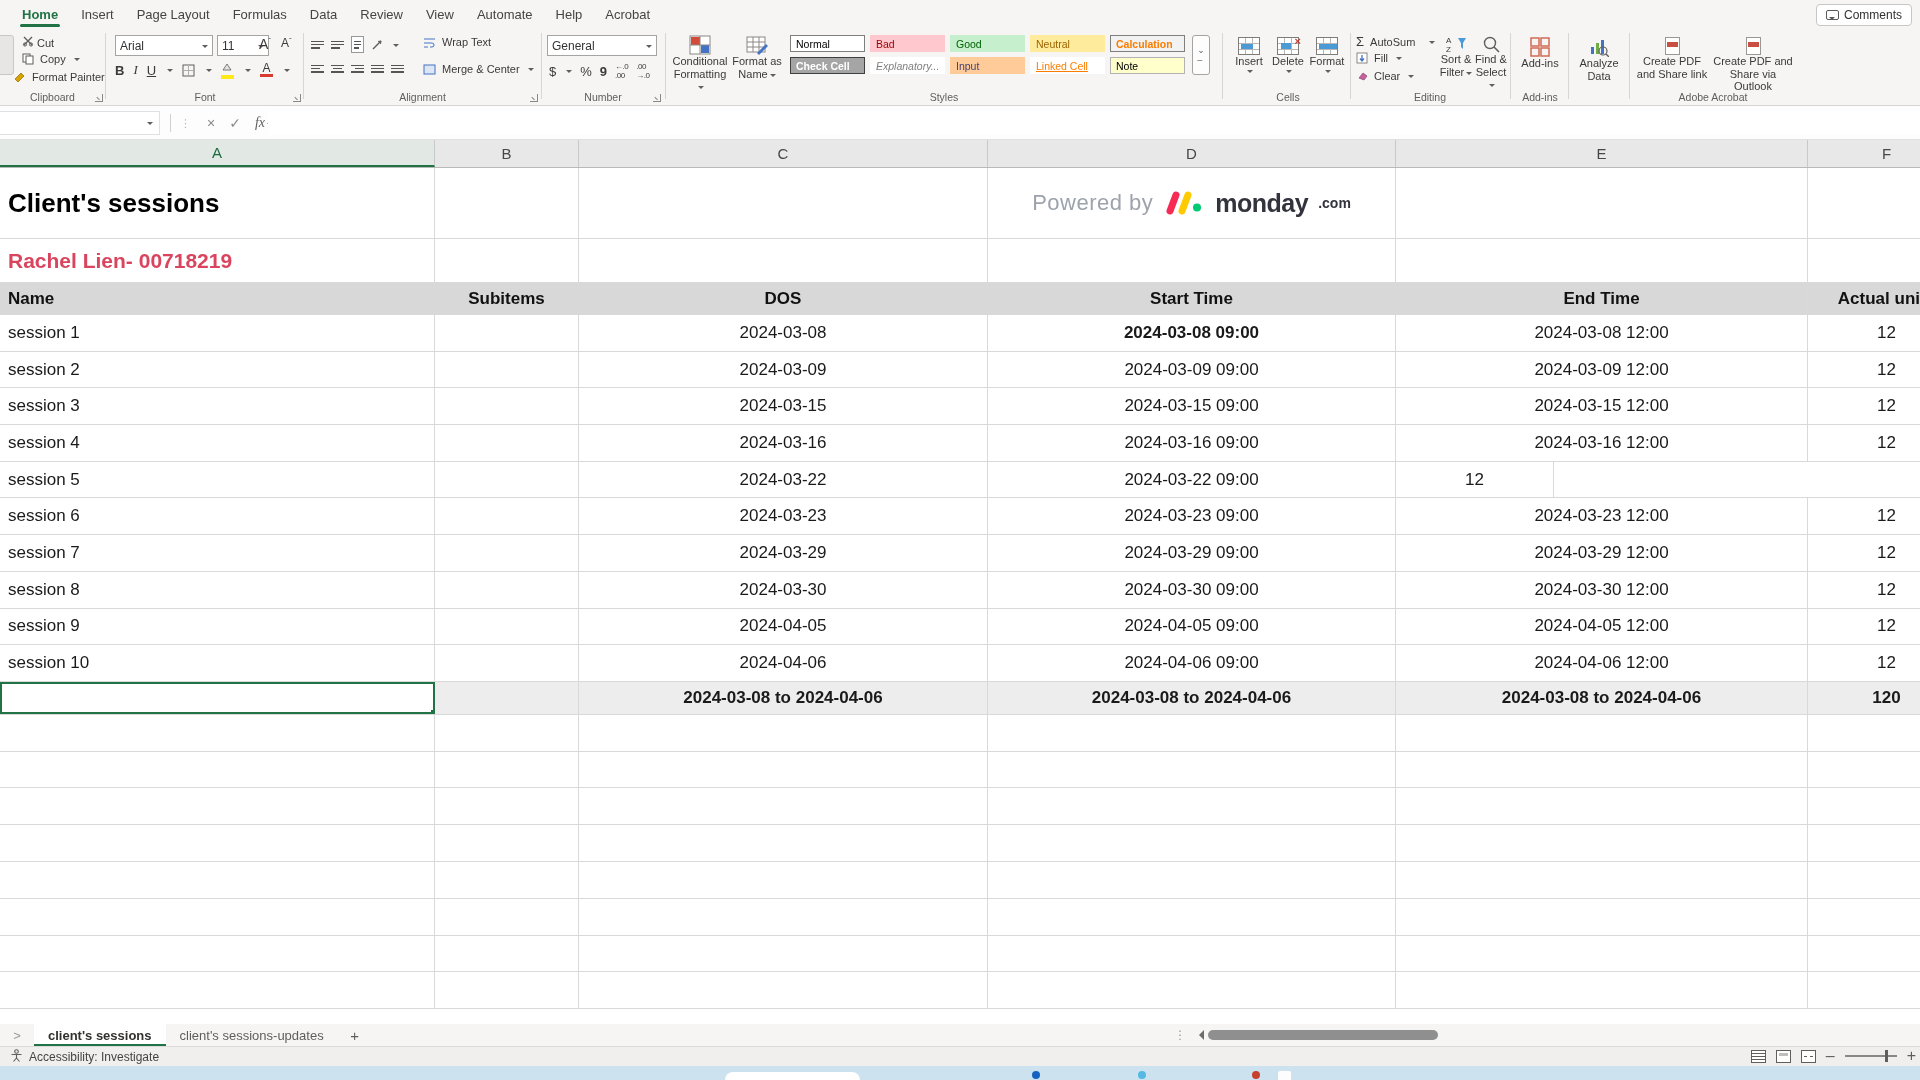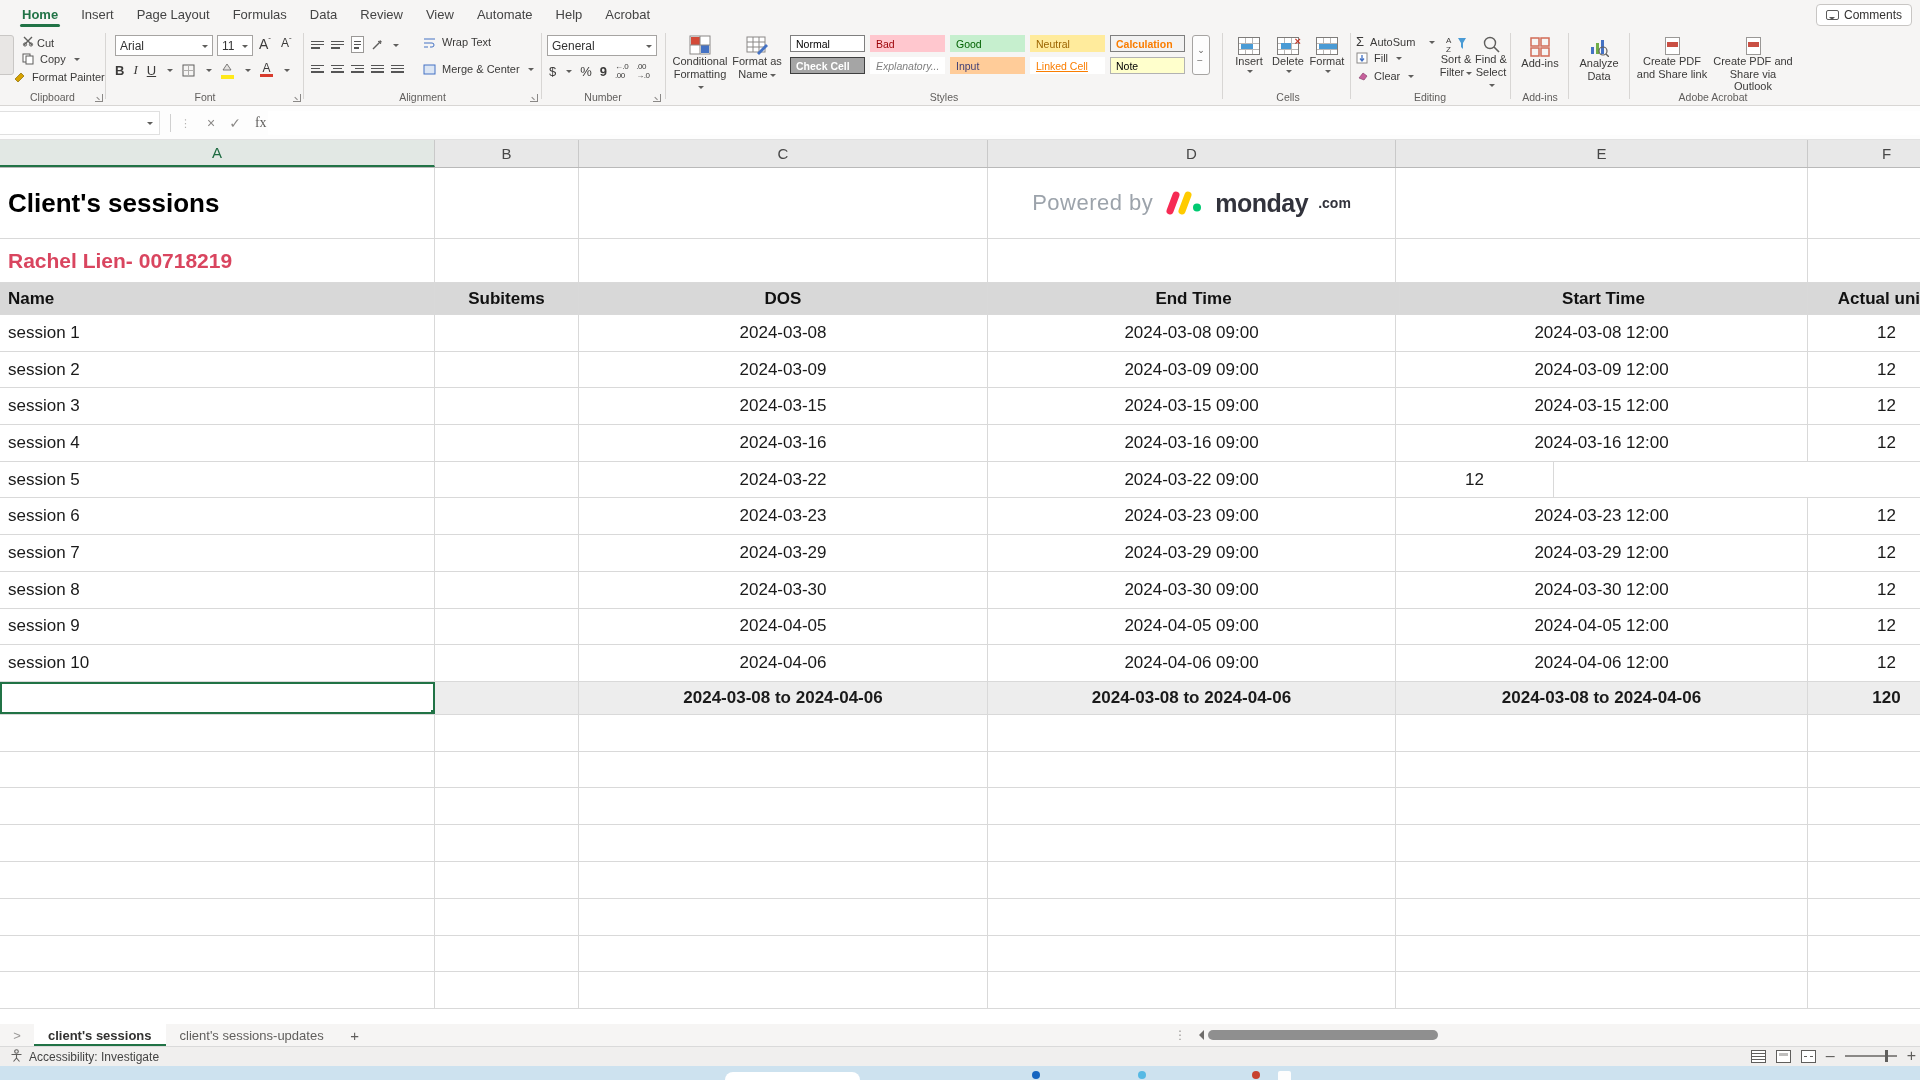--- a/index.html
+++ b/index.html
@@ -168,21 +168,21 @@
       </div>
       <div class="glabel">Clipboard</div>
       <div class="launcher"></div>
     </div>
 
     <div class="rgroup" style="left:107px;width:196px">
       <div class="abs combo" style="left:8px;top:6px;width:98px">
         <span>Arial</span>
           <span class="caret"></span>
       </div>
-      <div class="abs combo" style="left:110px;top:6px;width:36px">
+      <div class="abs combo" style="left:110px;top:6px;width:52px">
         <span>11</span>
           <span class="caret"></span>
       </div>
       <div class="abs" style="left:152px;top:7px;font-size:14px;color:#3b3a39">A<span style="font-size:8px;vertical-align:top">ˆ</span></div>
       <div class="abs" style="left:174px;top:7px;font-size:12px;color:#3b3a39">A<span style="font-size:8px;vertical-align:top">ˇ</span></div>
       <div class="abs rrow" style="left:8px;top:33px;gap:9px">
         <span style="font-weight:bold;font-size:13px">B</span>
         <span style="font-style:italic;font-family:'Liberation Serif',serif;font-size:13px">I</span>
         <span style="text-decoration:underline;font-size:13px">U</span>
         <span class="caret"></span>
@@ -465,21 +465,21 @@
   <div id="fbar" class="abs">
     <div id="name-box" class="abs">
       <span></span>
       <span class="caret"></span>
     </div>
     <div class="vsep" style="left:170px"></div>
     <div id="fx-btns" class="abs">
       <span style="font-size:11px;letter-spacing:2px;color:#b5b3b1">⋮</span>
       <span>×</span>
       <span>✓</span>
-      <span style="font-family:'Liberation Serif',serif;color:#5f5e5c"><span>fx</span><span class="caret"></span></span>
+      <span style="font-style:italic;font-family:'Liberation Serif',serif;color:#5f5e5c"><span>fx</span><span class="caret"></span></span>
     </div>
     <div id="formula-input" class="abs">
       <span></span>
     </div>
   </div>
 
   <div id="sheet" class="abs">
       <div class="srow" id="row-colheads" style="height: 28px;">
         <div class="colhead sel" style="flex: 0 0 435px;">A</div>
         <div class="colhead" style="flex: 0 0 144px;">B</div>
@@ -518,29 +518,29 @@
         <div class="cell " style="width: 144px; flex: 0 0 144px;"></div>
         <div class="cell " style="width: 409px; flex: 0 0 409px;"></div>
         <div class="cell " style="width: 408px; flex: 0 0 408px;"></div>
         <div class="cell " style="width: 412px; flex: 0 0 412px;"></div>
         <div class="cell " style="width: 158px; flex: 0 0 158px;"></div>
       </div>
       <div class="srow" style="height: 32px;">
         <div class="cell hdr left" style="width: 435px; flex: 0 0 435px;">Name</div>
         <div class="cell hdr center" style="width: 144px; flex: 0 0 144px;">Subitems</div>
         <div class="cell hdr center" style="width: 409px; flex: 0 0 409px;">DOS</div>
+        <div class="cell hdr center" style="width: 408px; flex: 0 0 408px;">Start Time</div>
         <div class="cell hdr center" style="width: 412px; flex: 0 0 412px;">End Time</div>
-        <div class="cell hdr center" style="width: 408px; flex: 0 0 408px;">Start Time</div>
         <div class="cell hdr center" style="width: 158px; flex: 0 0 158px;">Actual units</div>
       </div>
       <div class="srow" style="height: 36.7px;">
         <div class="cell left" style="width: 435px; flex: 0 0 435px;">session 1</div>
         <div class="cell center" style="width: 144px; flex: 0 0 144px;"></div>
         <div class="cell center" style="width: 409px; flex: 0 0 409px;">2024-03-08</div>
-        <div class="cell center" style="width: 408px; flex: 0 0 408px;">2024-03-08 09:00</div>
+        <div class="cell center" style="width: 408px; flex: 0 0 408px; font-weight: bold;">2024-03-08 09:00</div>
         <div class="cell center" style="width: 412px; flex: 0 0 412px;">2024-03-08 12:00</div>
         <div class="cell center" style="width: 158px; flex: 0 0 158px;">12</div>
       </div>
       <div class="srow" style="height: 36.7px;">
         <div class="cell left" style="width: 435px; flex: 0 0 435px;">session 2</div>
         <div class="cell center" style="width: 144px; flex: 0 0 144px;"></div>
         <div class="cell center" style="width: 409px; flex: 0 0 409px;">2024-03-09</div>
         <div class="cell center" style="width: 408px; flex: 0 0 408px;">2024-03-09 09:00</div>
         <div class="cell center" style="width: 412px; flex: 0 0 412px;">2024-03-09 12:00</div>
         <div class="cell center" style="width: 158px; flex: 0 0 158px;">12</div>

